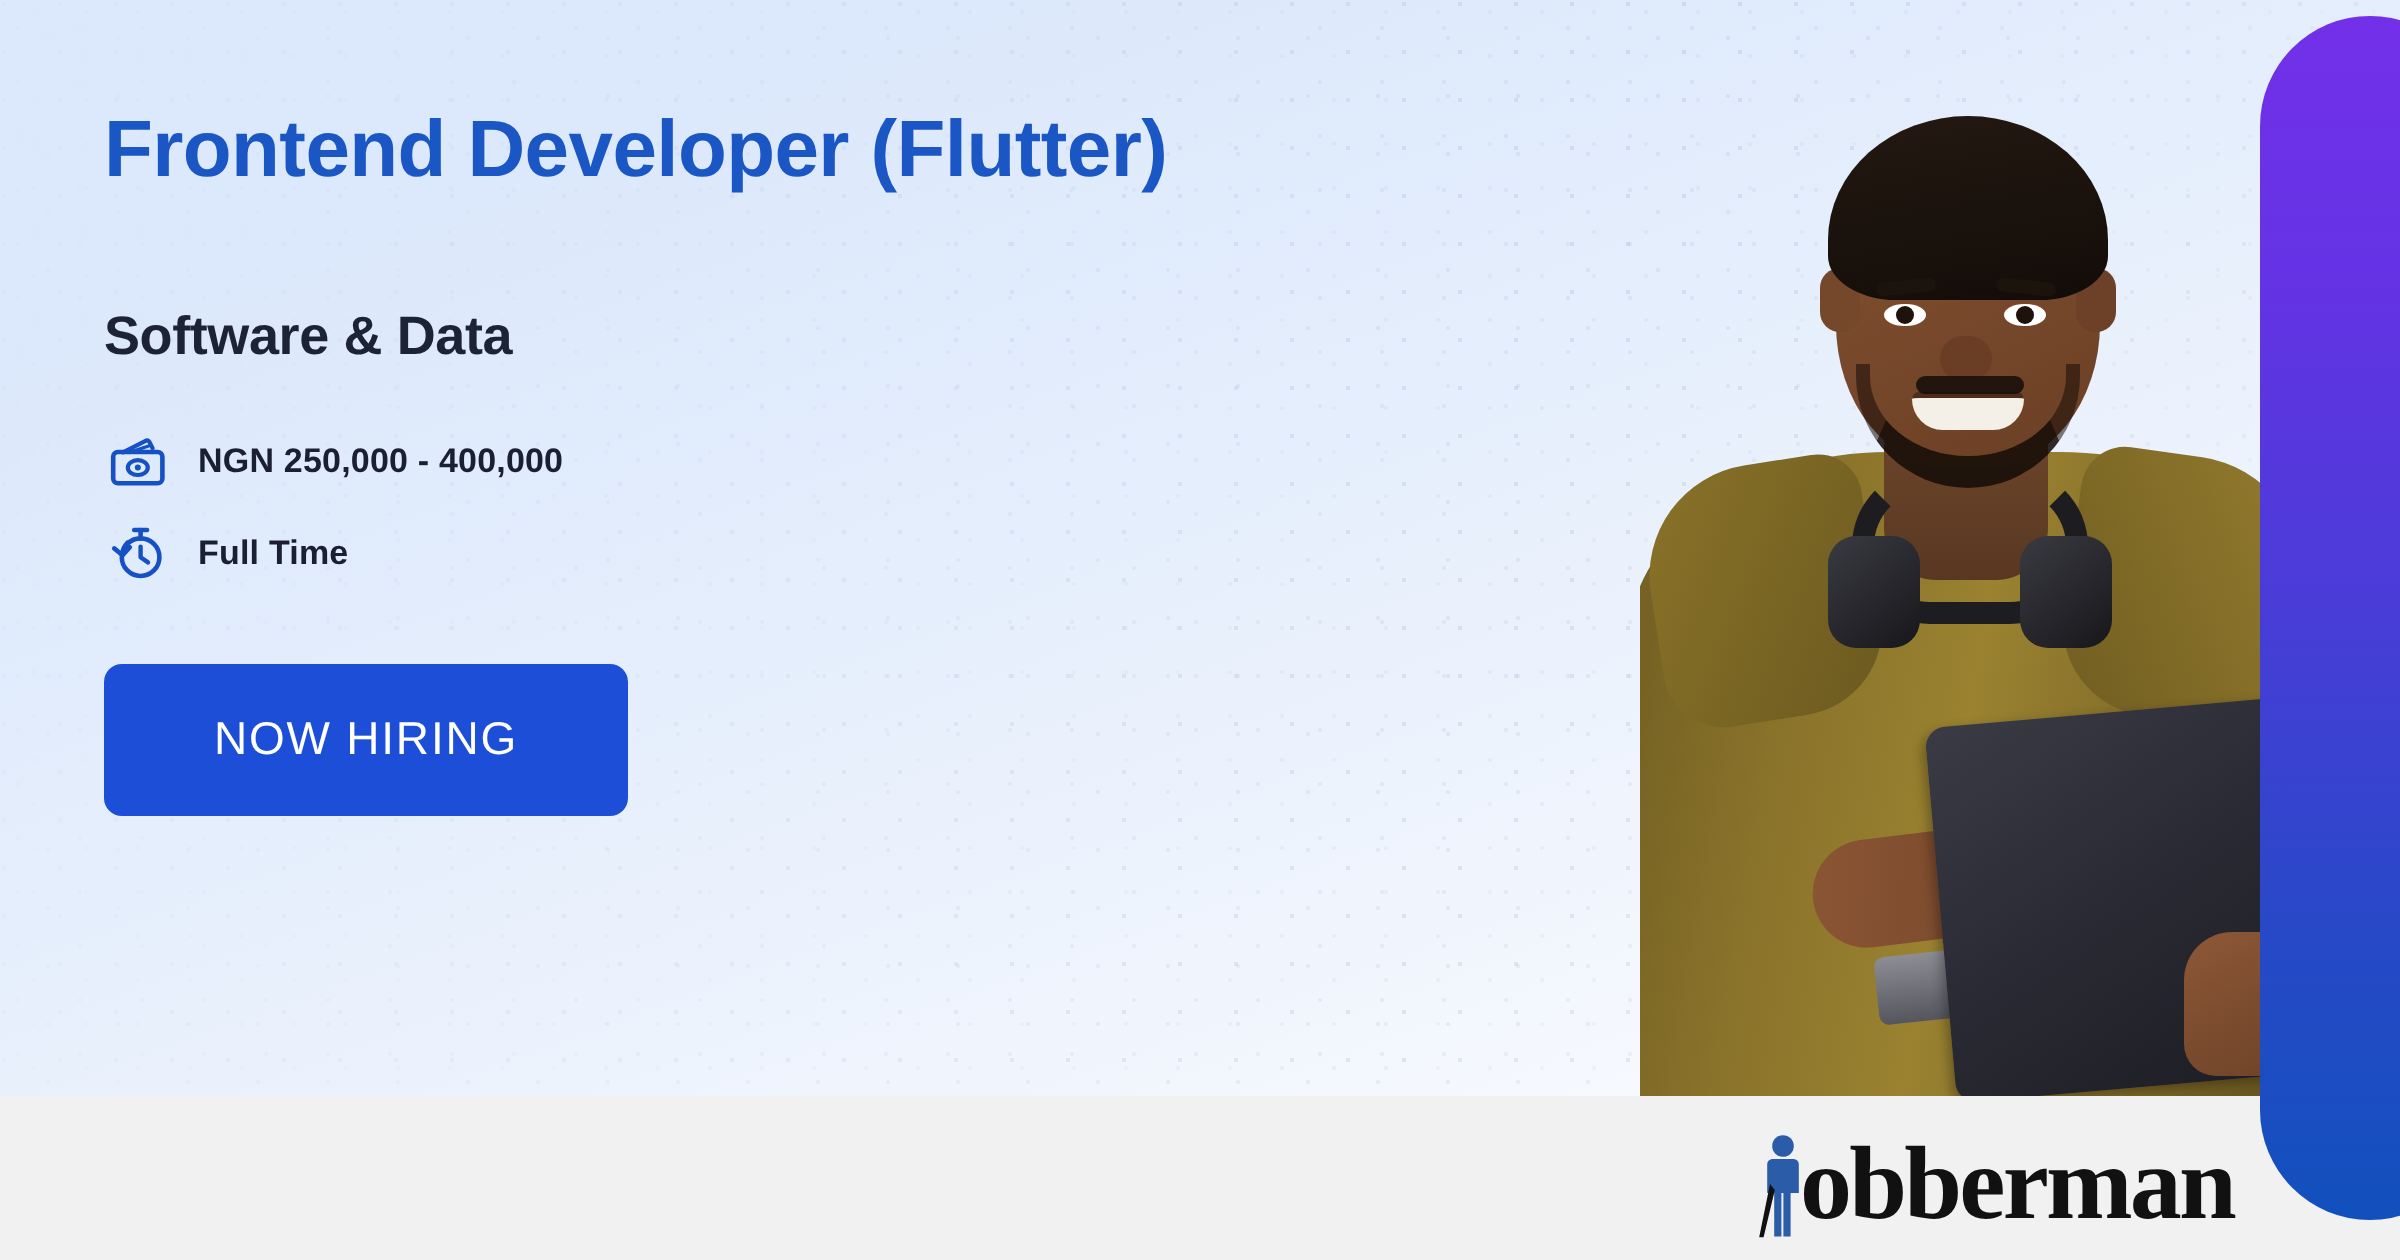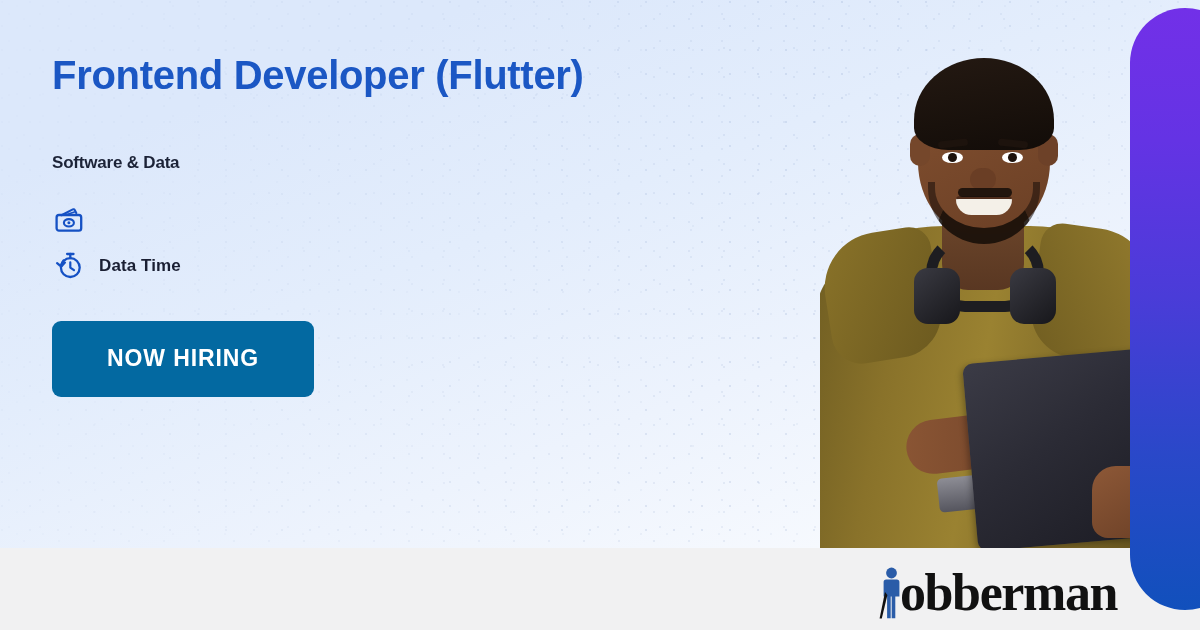--- a/index.html
+++ b/index.html
@@ -71,21 +71,21 @@
     font-size:40px;
     font-weight:700;
     letter-spacing:-.3px;
     color:#1b57c4;
     line-height:1.15;
     white-space:nowrap;
   }
 
   .job-category {
     margin-top:56px;
-    font-size:17px;
+    font-size:27px;
     font-weight:700;
     letter-spacing:-.2px;
     color:#1c2337;
     line-height:1.1;
   }
 
   
   .meta-list { margin-top:28px; }
 
   .meta-row {
@@ -118,25 +118,25 @@
   
   .cta-button {
     margin-top:28px;
     display:inline-flex;
     align-items:center;
     justify-content:center;
     width:262px;
     height:76px;
     border:none;
     border-radius:9px;
-    background:#0369a1;
+    background:#1d4ed8;
     color:#ffffff;
     font-family:"Liberation Sans", sans-serif;
     font-size:23px;
-    font-weight:700;
+    font-weight:400;
     letter-spacing:.9px;
     cursor:pointer;
   }
 
   
   .photo-frame {
     position:absolute;
     left:820px; top:0;
     width:330px; height:548px;
     overflow:hidden;
@@ -368,35 +368,36 @@
       <div class="meta-row">
         <span class="meta-icon">
           <svg width="28" height="26" viewBox="0 0 28 26" fill="none">
             <path d="M6.5 8.2 L17.8 2.4 a1.4 1.4 0 0 1 1.9 .6 l1.6 3.1" stroke="currentColor" stroke-width="2.1" stroke-linecap="round" stroke-linejoin="round"></path>
             <path d="M9.8 8.2 L19.3 5.0" stroke="currentColor" stroke-width="1.7" stroke-linecap="round"></path>
             <rect x="1.6" y="8.0" width="24.6" height="15.6" rx="2.4" stroke="currentColor" stroke-width="2.3"></rect>
             <ellipse cx="13.9" cy="15.8" rx="5.0" ry="3.7" stroke="currentColor" stroke-width="2.1"></ellipse>
             <circle cx="13.9" cy="15.8" r="1.5" fill="currentColor"></circle>
           </svg>
         </span>
+        <span class="meta-text">NGN 250,000 - 400,000</span>
       </div>
 
 
       <div class="meta-row">
         <span class="meta-icon">
           <svg width="28" height="28" viewBox="0 0 28 28" fill="none">
             <circle cx="15.3" cy="15.6" r="9.4" stroke="currentColor" stroke-width="2.3"></circle>
             <path d="M12.1 2.0 h6.4" stroke="currentColor" stroke-width="2.3" stroke-linecap="round"></path>
             <path d="M15.3 2.0 v4.2" stroke="currentColor" stroke-width="2.3" stroke-linecap="round"></path>
             <path d="M15.3 10.3 v5.3 l3.7 2.6" stroke="currentColor" stroke-width="2.2" stroke-linecap="round" stroke-linejoin="round"></path>
             <path d="M6.3 13.6 a9.4 9.4 0 0 1 2.4 -5.2" stroke="currentColor" stroke-width="2.3" stroke-linecap="round"></path>
             <path d="M2.1 11.2 L6.3 14.6 L9.9 10.6" stroke="currentColor" stroke-width="2.3" stroke-linecap="round" stroke-linejoin="round"></path>
           </svg>
         </span>
-        <span class="meta-text">Data Time</span>
+        <span class="meta-text">Full Time</span>
       </div>
 
     </div>
 
     <button class="cta-button">NOW HIRING</button>
   </div>
 
   <div class="logo">
     <span class="logo-mark">
       <svg width="32" height="54" viewBox="0 0 32 54">

